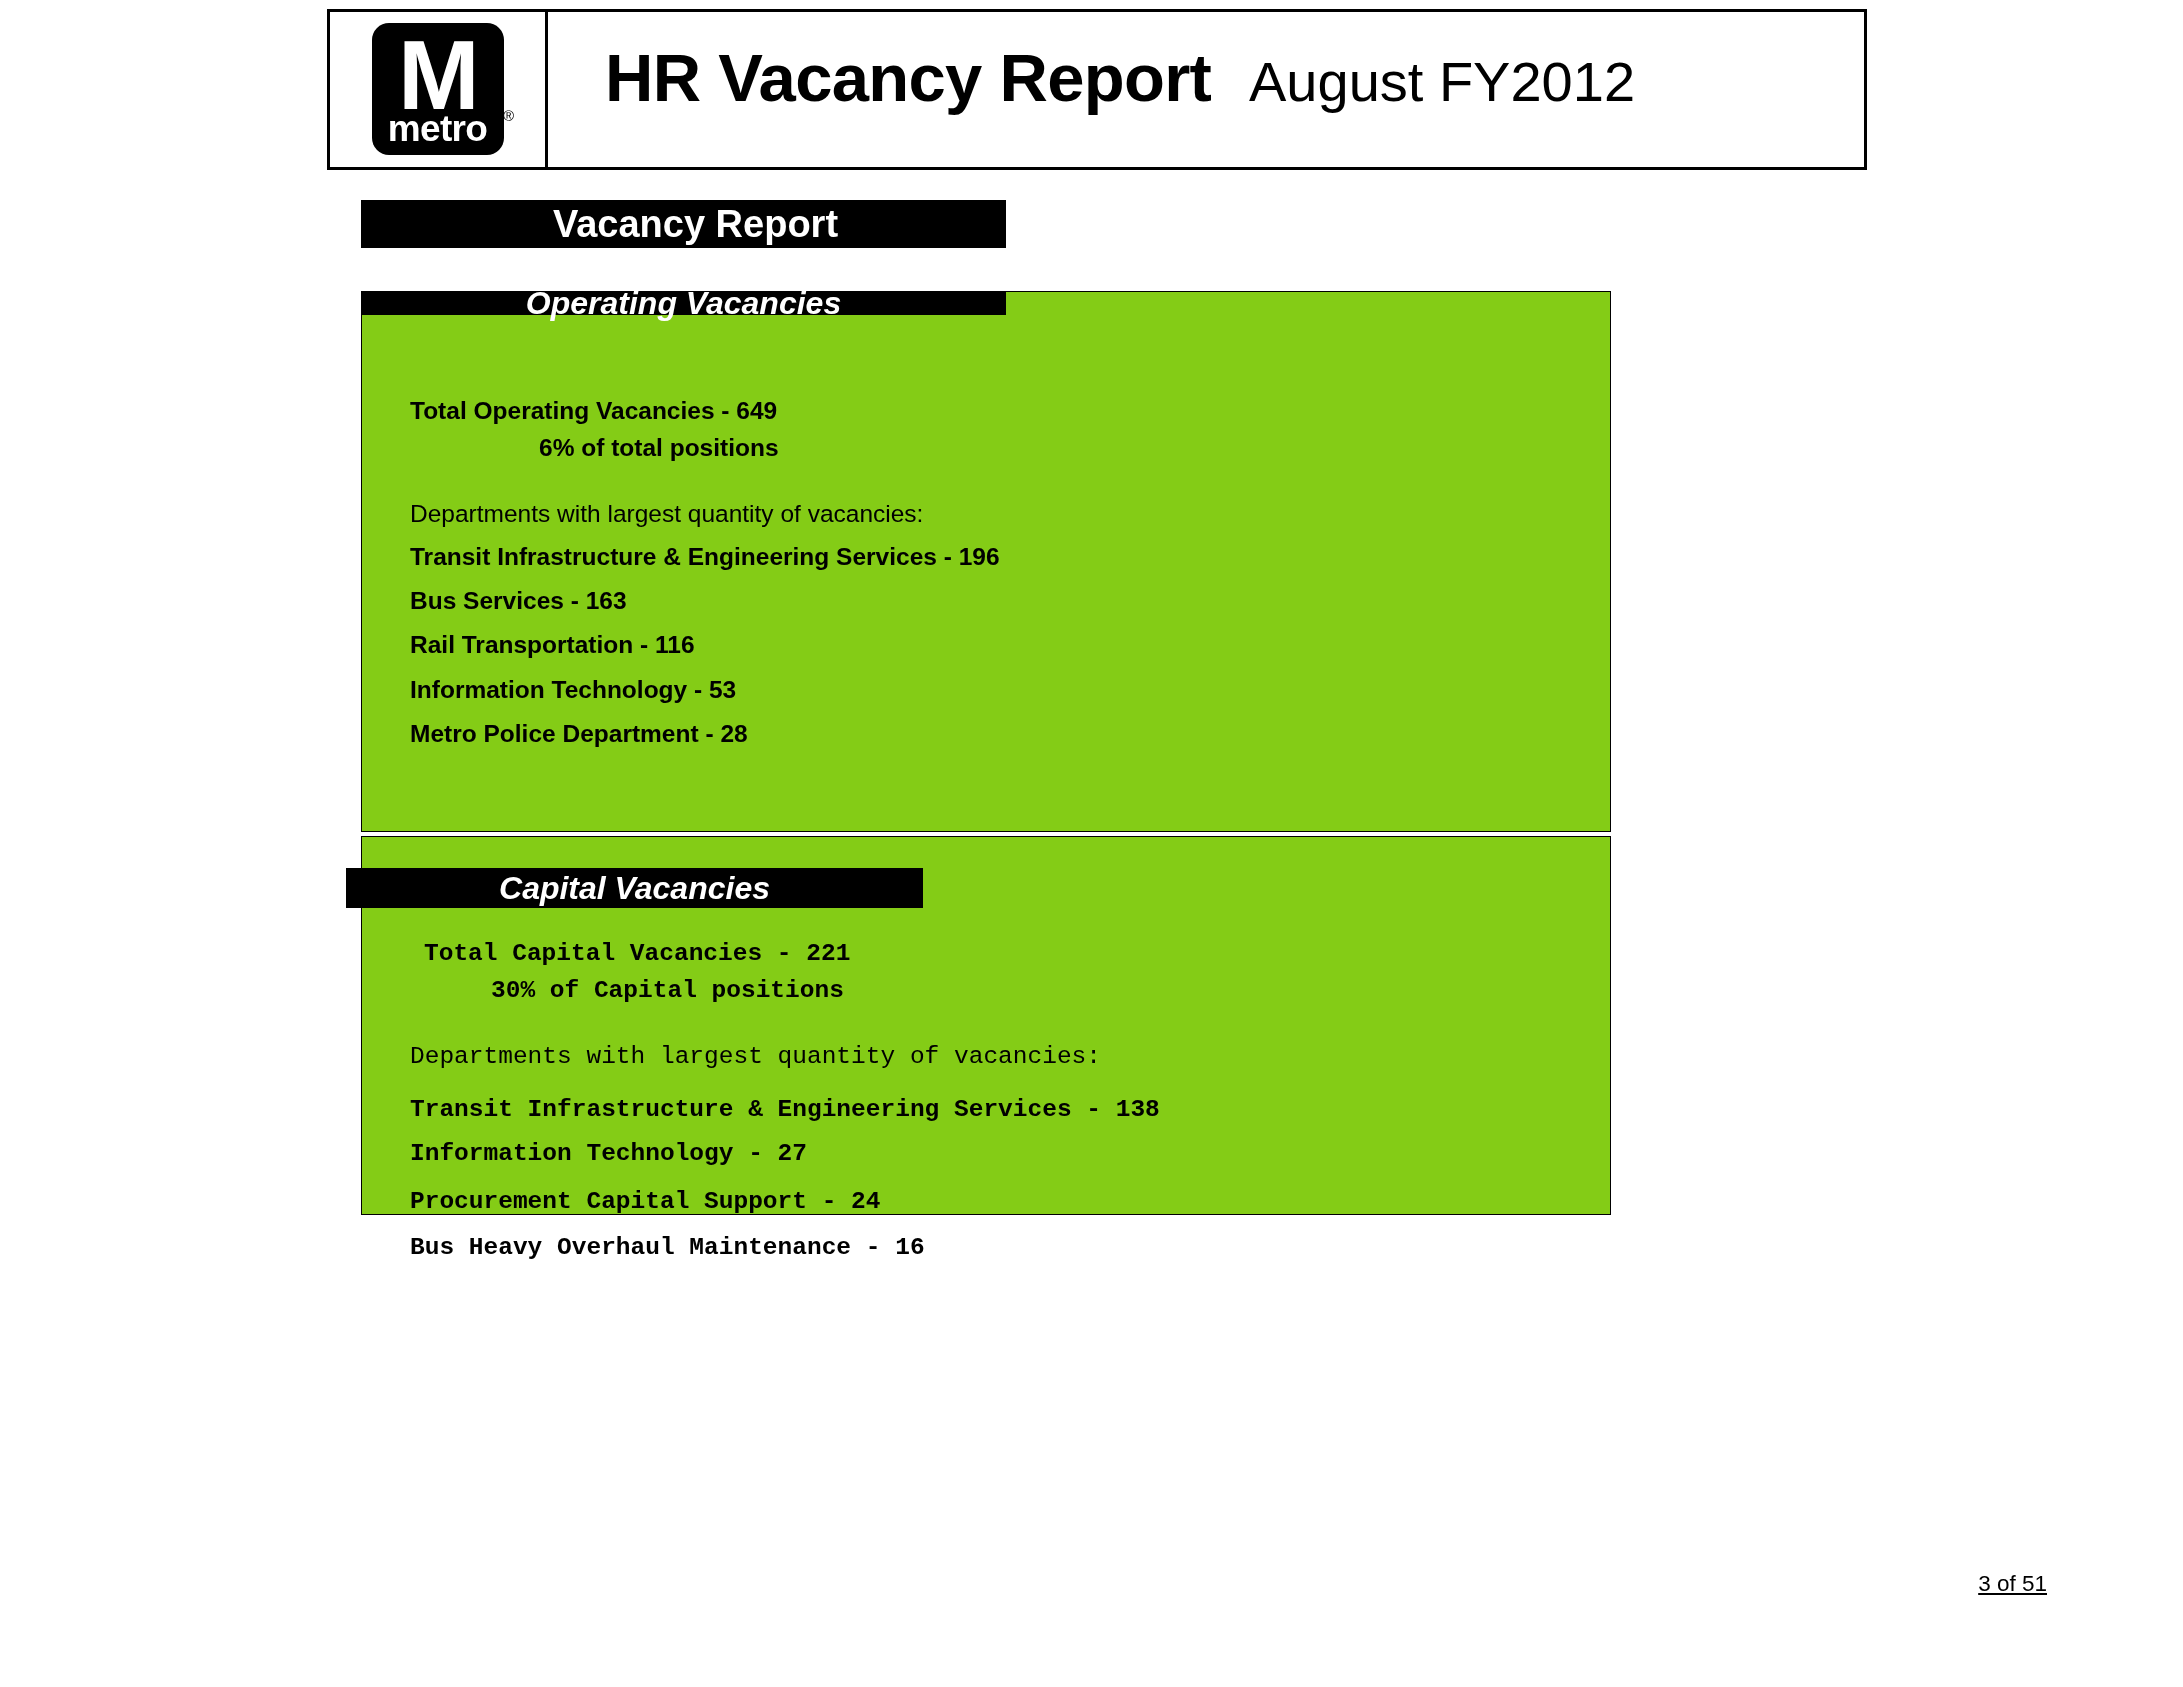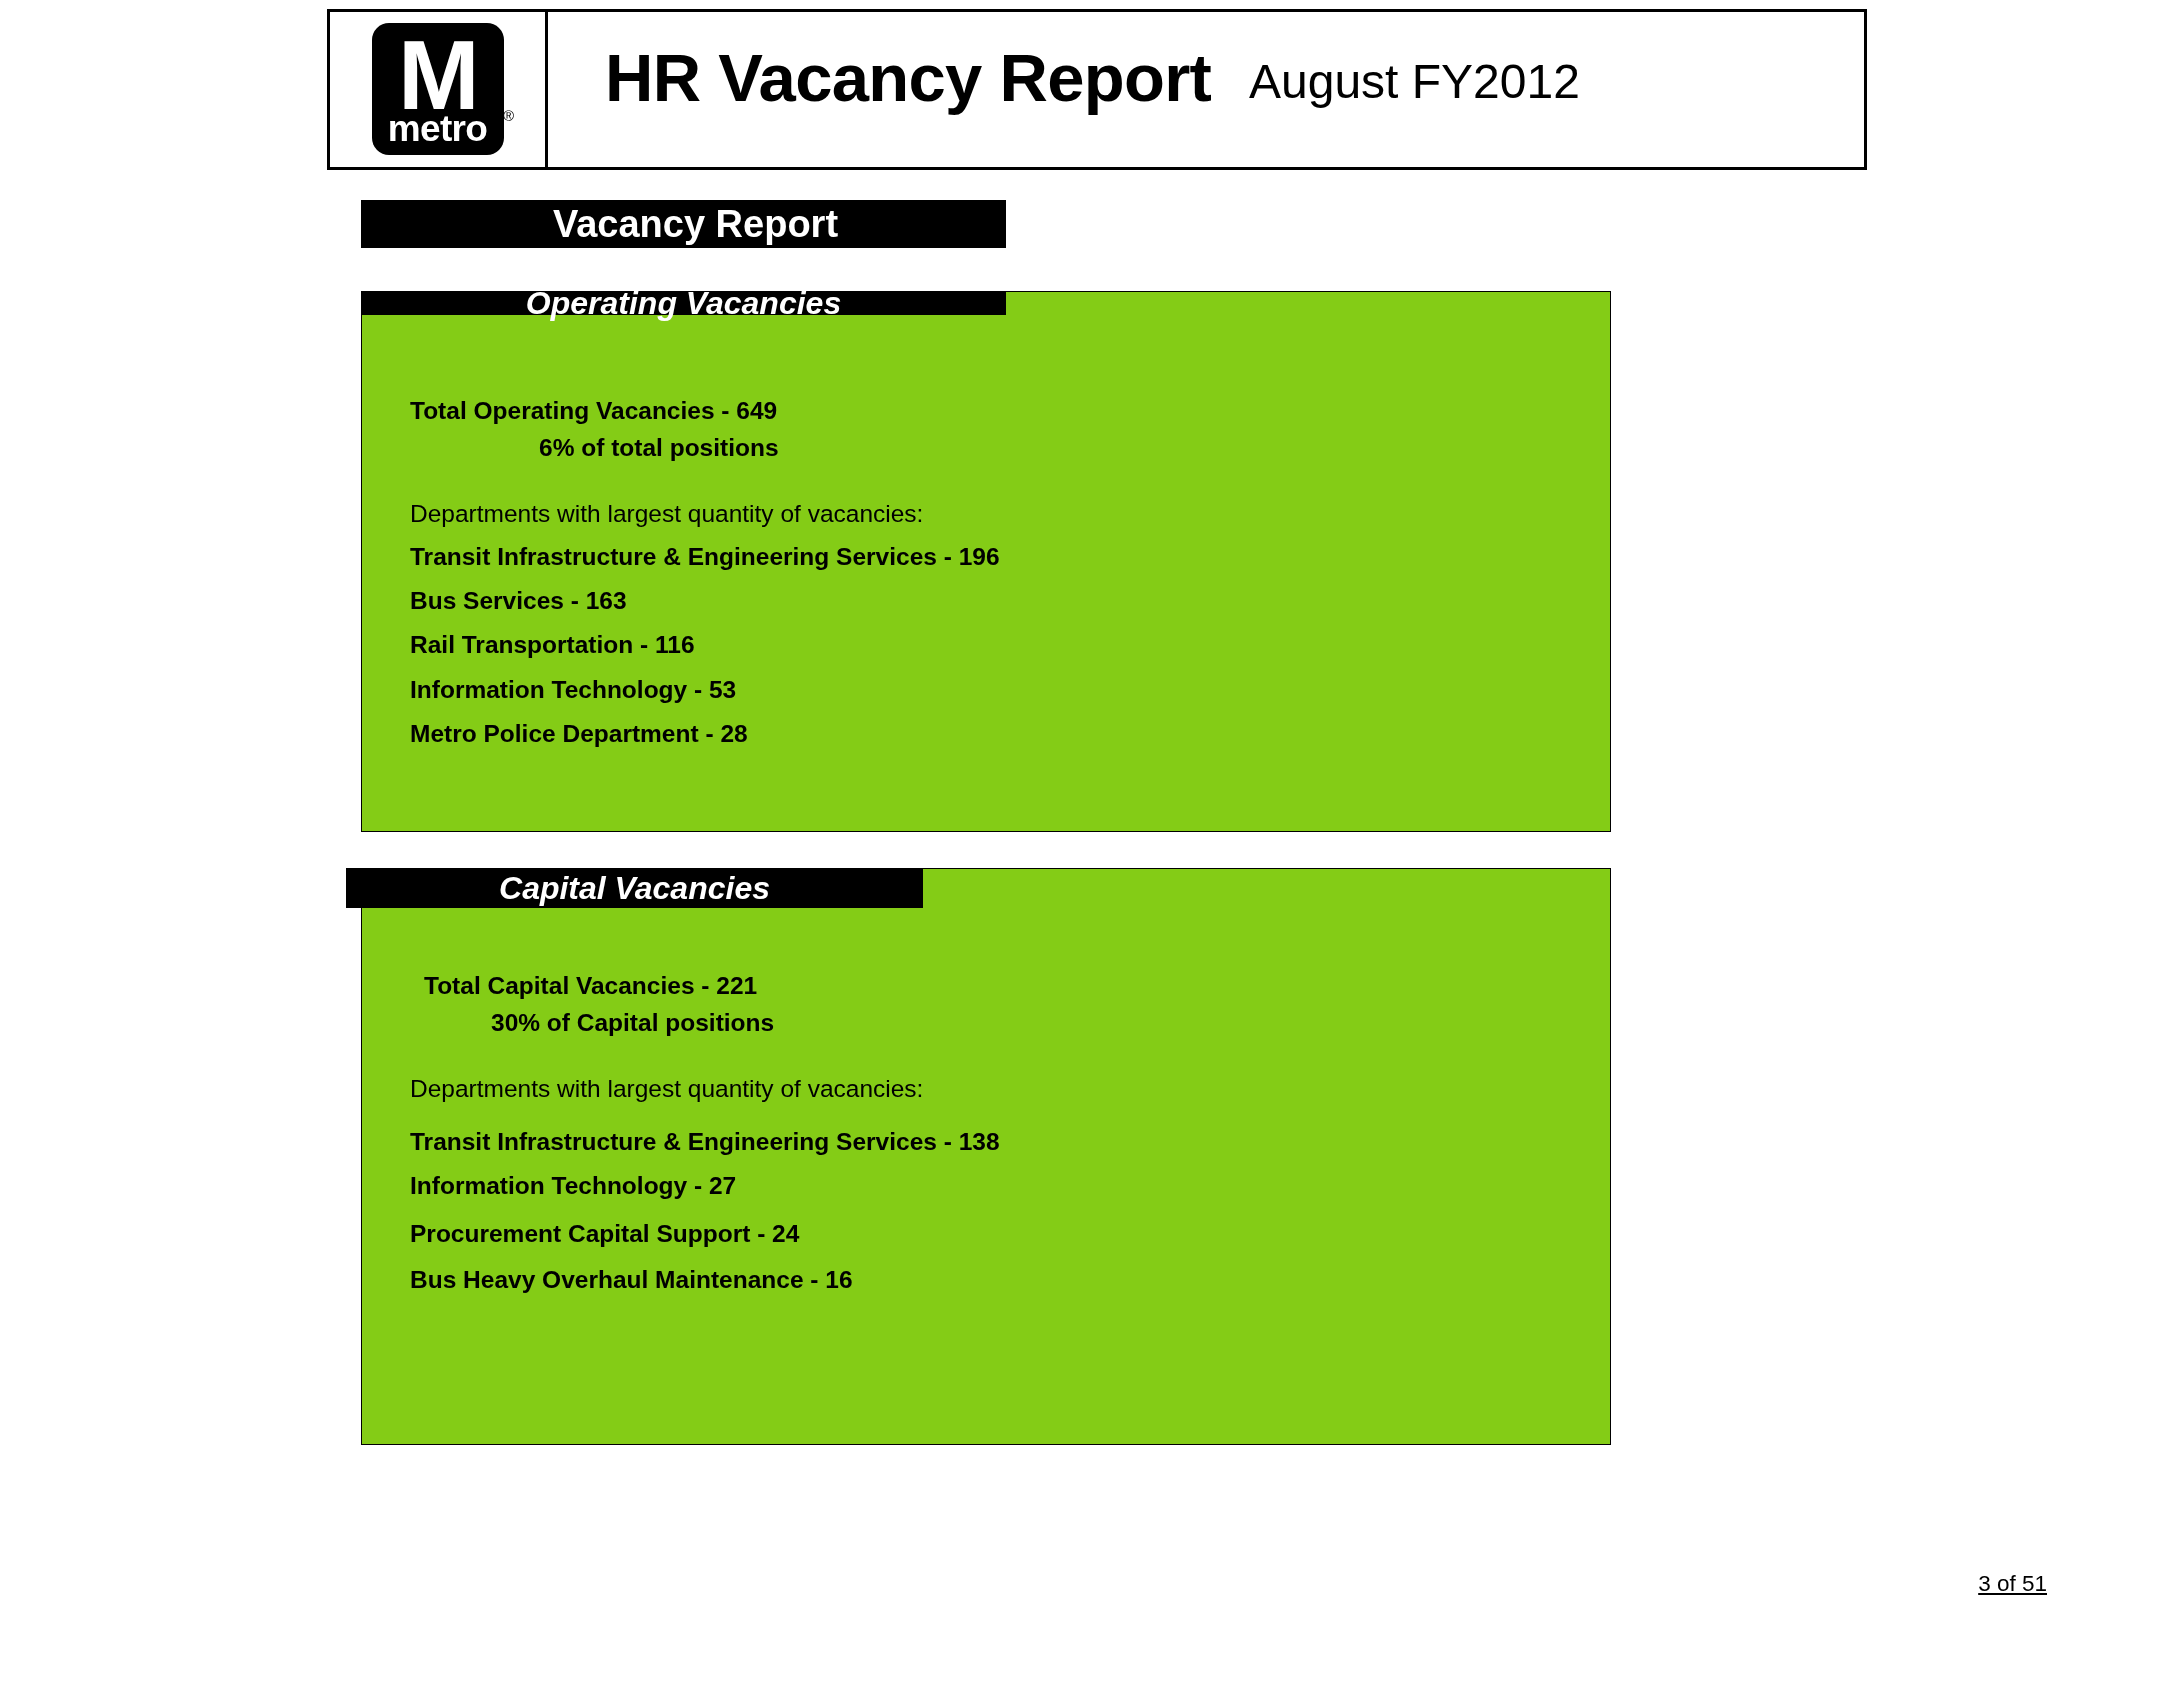--- a/index.html
+++ b/index.html
@@ -91,21 +91,21 @@
     font-size: 67px;
     line-height: 64px;
     font-weight: bold;
     letter-spacing: -0.7px;
     white-space: nowrap;
   }
   .doc-period {
     position: absolute;
     left: 701px;
     top: 42px;
-    font-size: 48px;
+    font-size: 56px;
     line-height: 56px;
     font-weight: normal;
     white-space: nowrap;
   }
 
   
   .banner {
     position: absolute;
     background: #000000;
     color: #ffffff;
@@ -155,23 +155,24 @@
     background: #84cc16;
   }
   .box-operating {
     left: 361px;
     top: 291px;
     width: 1250px;
     height: 541px;
   }
   .box-capital {
     left: 361px;
-    top: 868px;
+    top: 836px;
     width: 1250px;
-    height: 577px;
+    height: 379px;
+    font-family: Liberation Mono, monospace;
   }
 
   
   .section-body {
     position: absolute;
     left: 0;
     top: 0;
     width: 100%;
     height: 100%;
   }

